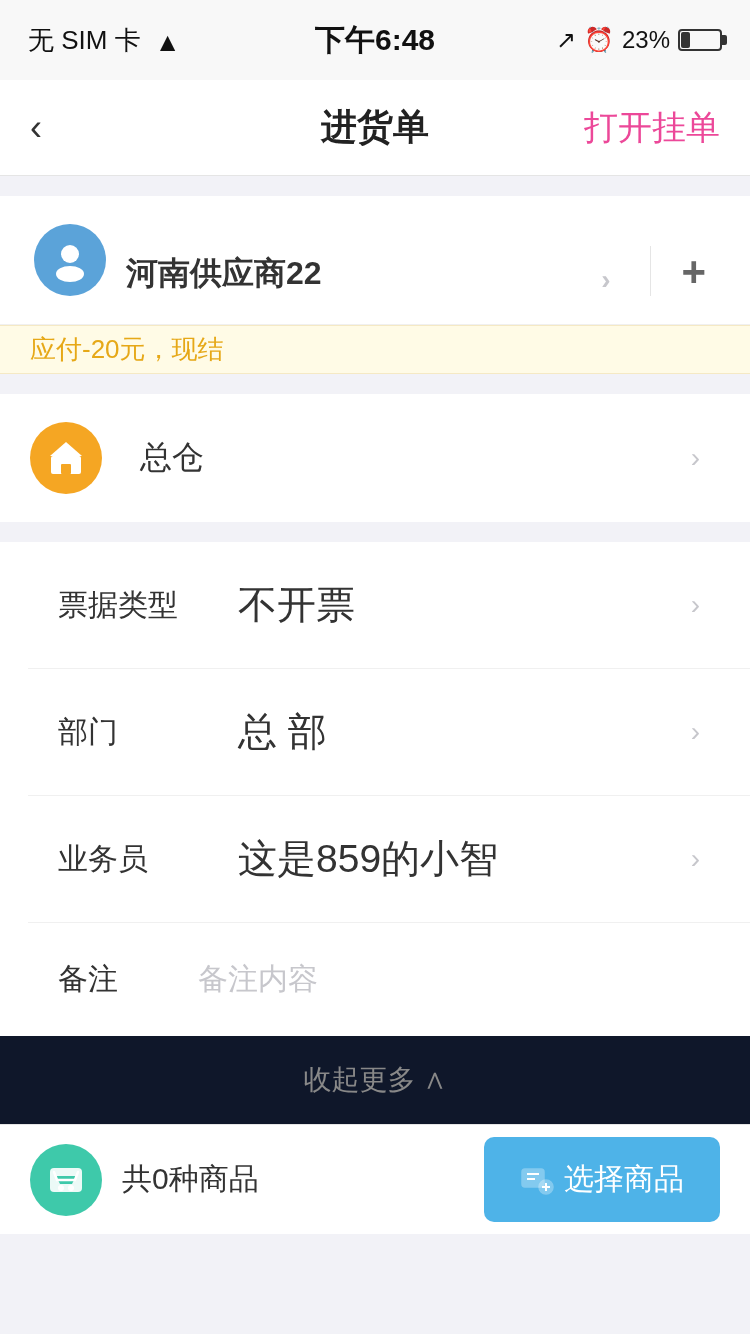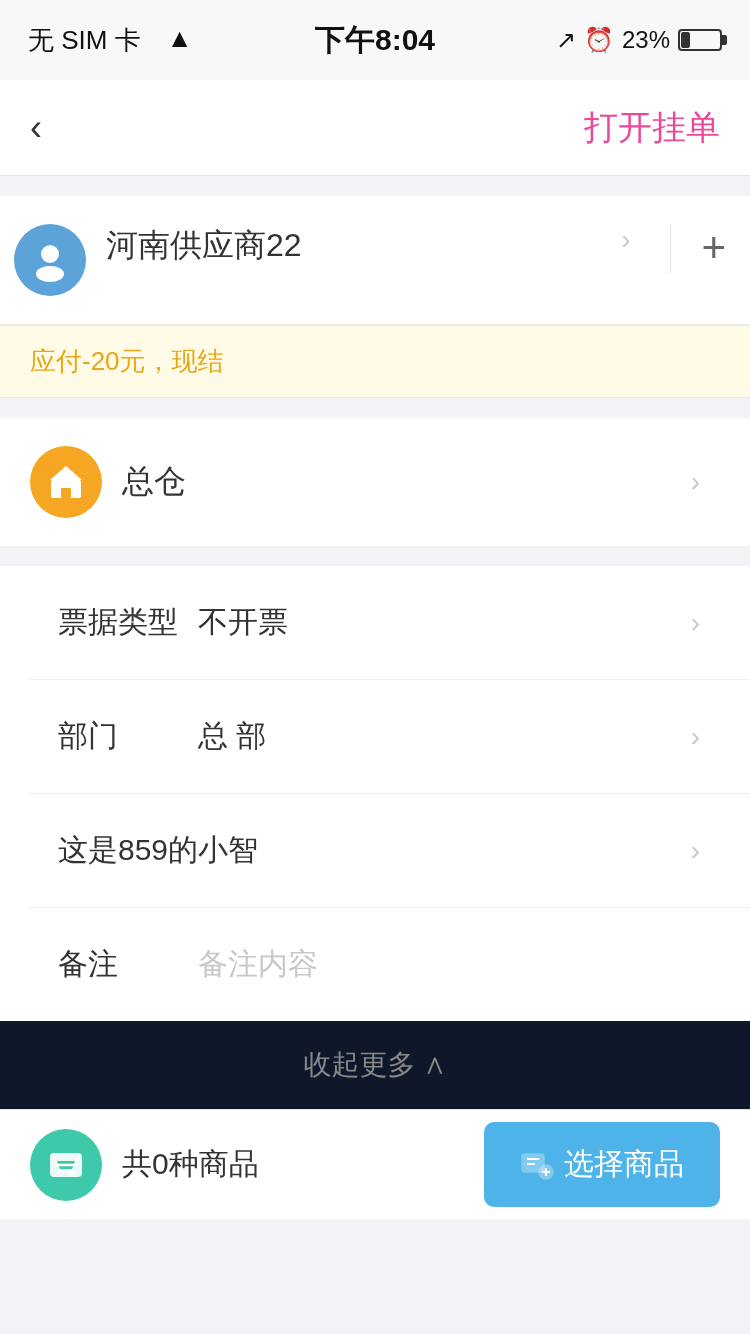--- a/index.html
+++ b/index.html
@@ -20,22 +20,22 @@
       background: #f8f8f8;
       display: flex;
       align-items: center;
       justify-content: space-between;
       padding: 0 28px;
       font-size: 26px;
       color: #111;
     }
     .status-left {
       display: flex;
-      align-items: flex-start;
-      gap: 26px;
+      align-items: flex-end;
+      gap: 14px;
     }
     .status-center {
       font-size: 30px;
       font-weight: 600;
       position: absolute;
       left: 50%;
       transform: translateX(-50%);
     }
     .status-right {
       display: flex;
@@ -112,23 +112,24 @@
 
     
     .card {
       background: #fff;
       width: 750px;
     }
 
     
     .supplier-row {
       display: flex;
-      align-items: flex-start;
-      padding: 28px 14px;
+      align-items: flex-end;
+      padding: 28px 34px;
       border-bottom: 1px solid #f0f0f0;
+      font-weight: bold;
     }
     .supplier-avatar {
       width: 72px;
       height: 72px;
       border-radius: 50%;
       background: #5ba3d9;
       display: flex;
       align-items: center;
       justify-content: center;
       margin-right: 20px;
@@ -157,33 +158,34 @@
     .add-btn {
       font-size: 42px;
       color: #666;
       cursor: pointer;
       padding: 0 10px;
     }
 
     
     .notice-bar {
       background: #fffbe6;
-      padding: 18px 30px;
+      padding: 6px 30px;
       font-size: 26px;
       color: #e6a817;
       border-top: 1px solid #f5e9c4;
       border-bottom: 1px solid #f5e9c4;
     }
 
     
     .warehouse-row {
       display: flex;
       align-items: center;
       padding: 28px 30px;
       background: #fff;
+      gap: 18px;
     }
     .warehouse-icon-wrap {
       width: 72px;
       height: 72px;
       border-radius: 50%;
       background: #f5a623;
       display: flex;
       align-items: center;
       justify-content: center;
       margin-right: 20px;
@@ -212,22 +214,23 @@
       border-bottom: none;
     }
     .form-label {
       font-size: 30px;
       color: #333;
       width: 140px;
       flex-shrink: 0;
     }
     .form-value {
       flex: 1;
-      font-size: 30px;
-      color: #333;
+      font-size: 39px;
+      color: #333;
+      margin-left: 40px;
     }
     .form-placeholder {
       flex: 1;
       font-size: 30px;
       color: #c7c7cc;
     }
 
     
     .collapse-bar {
       background: #0f172a;
@@ -287,33 +290,34 @@
     }
   </style>
 </head>
 <body>
 
 <div class="status-bar">
   <div class="status-left">
     <span>无 SIM 卡</span>
     <span class="wifi-icon">▲</span>
   </div>
-  <div class="status-center">下午8:04</div>
+  <div class="status-center">下午6:48</div>
   <div class="status-right">
     <span>↗</span>
     <span>⏰</span>
     <span>23%</span>
     <div class="battery-icon">
       <div class="battery-fill"></div>
     </div>
   </div>
 </div>
 
 <div class="nav-bar">
   <span class="nav-back">‹</span>
+  <span class="nav-title">进货单</span>
   <span class="nav-action">打开挂单</span>
 </div>
 
 <div class="section-gap"></div>
 
 <div class="card">
   <div class="supplier-row">
     <div class="supplier-avatar">
       <svg viewBox="0 0 44 44" fill="none" xmlns="http://www.w3.org/2000/svg">
         <circle cx="22" cy="16" r="9" fill="white"></circle>
@@ -356,20 +360,21 @@
     <span class="chevron-right">›</span>
   </div>
 
   <div class="form-row">
     <span class="form-label">部门</span>
     <span class="form-value">总 部</span>
     <span class="chevron-right">›</span>
   </div>
 
   <div class="form-row">
+    <span class="form-label">业务员</span>
     <span class="form-value">这是859的小智</span>
     <span class="chevron-right">›</span>
   </div>
 
   <div class="form-row">
     <span class="form-label">备注</span>
     <span class="form-placeholder">备注内容</span>
   </div>
 </div>
 

